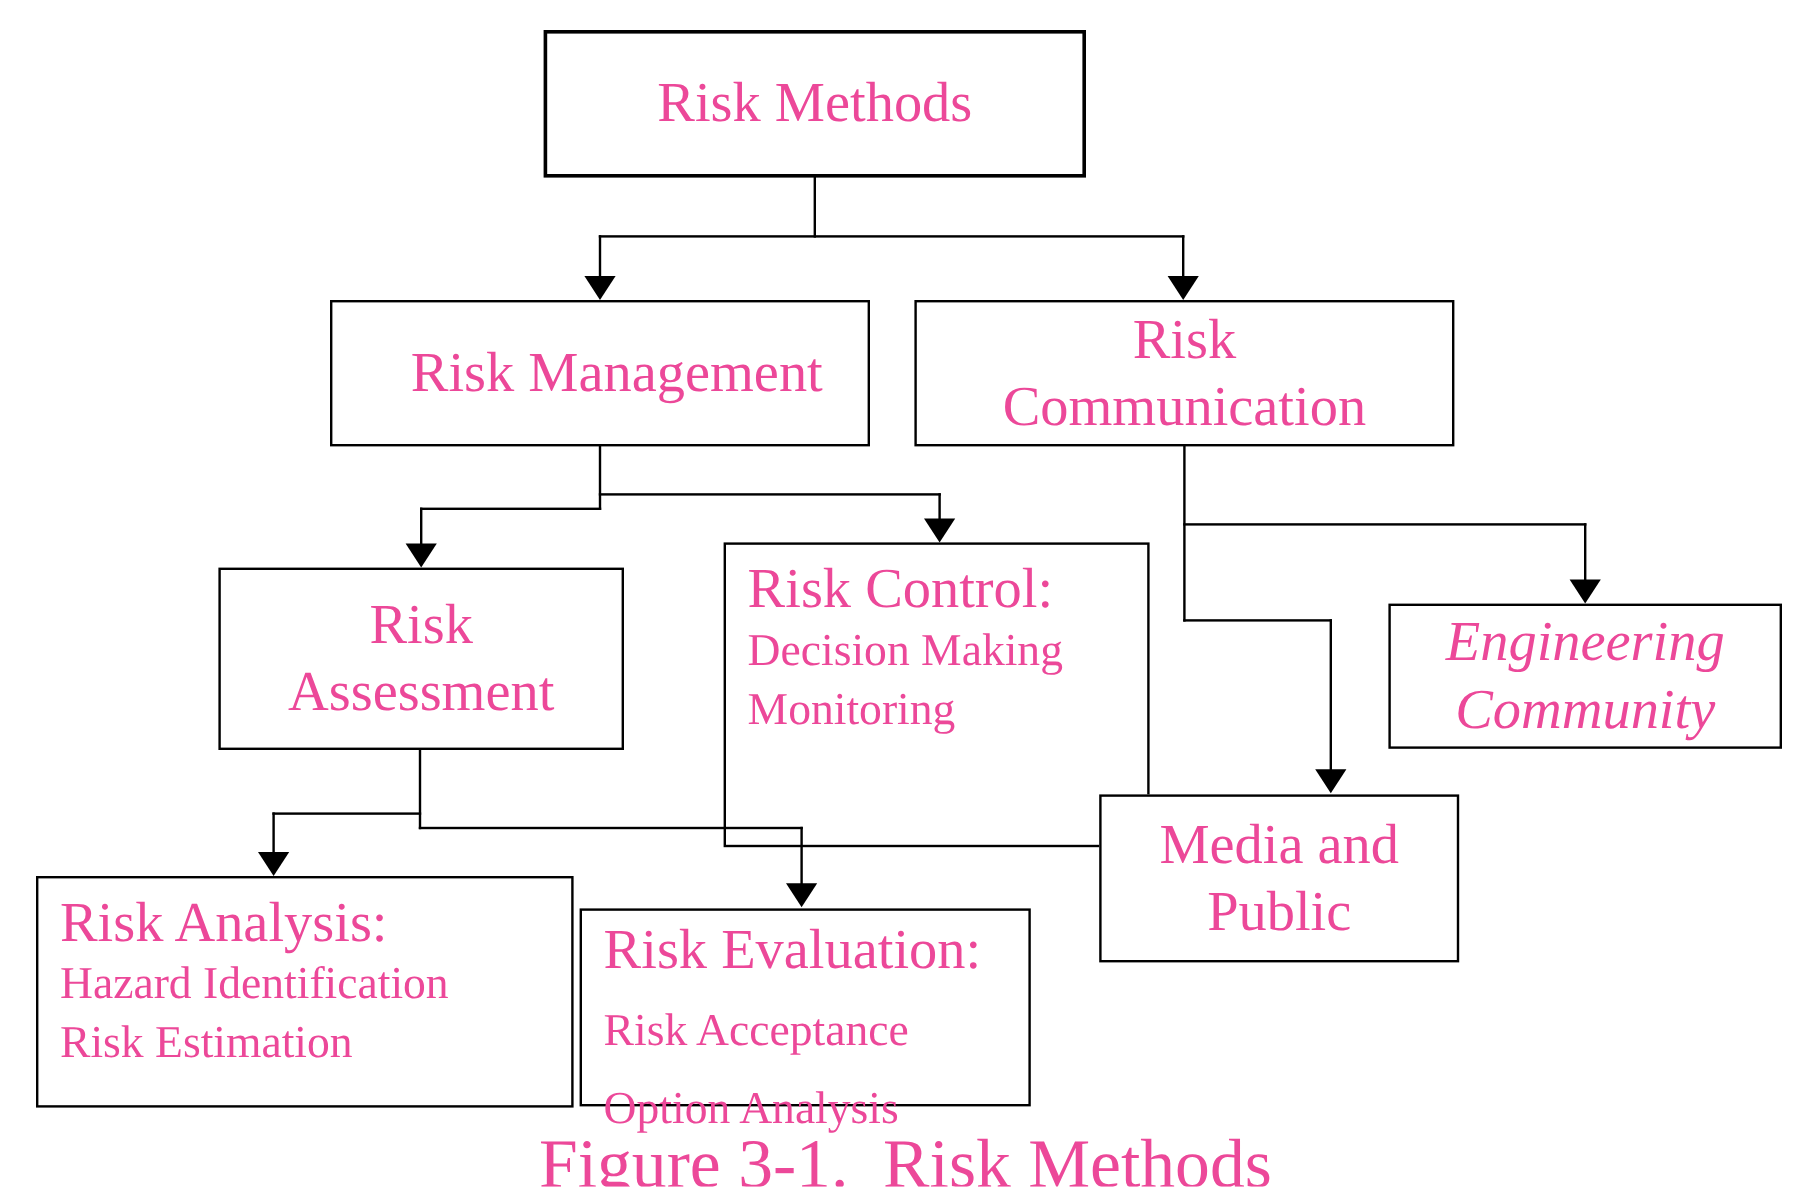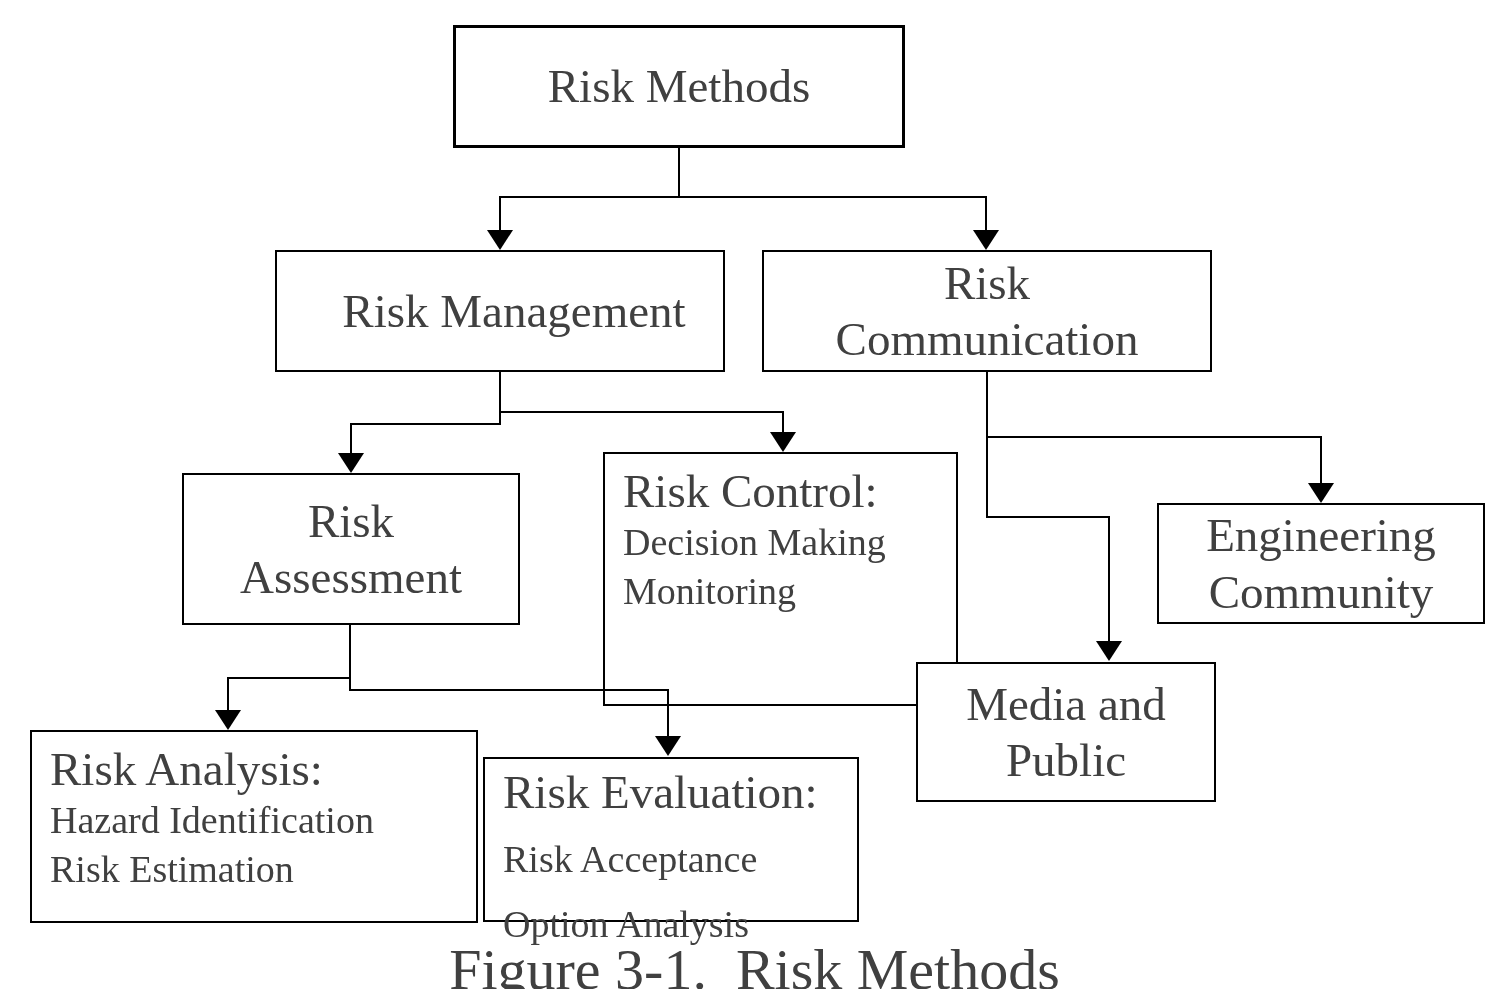--- a/index.html
+++ b/index.html
@@ -6,21 +6,21 @@
     margin: 0;
     padding: 0;
     background: #ffffff;
   }
   .canvas {
     position: relative;
     width: 1509px;
     height: 989px;
     background: #ffffff;
     font-family: "Liberation Serif", "DejaVu Serif", serif;
-    color: #404040;
+    color: #ec4899;
     overflow: hidden;
   }
   .node {
     position: absolute;
     background: #ffffff;
     border: 2px solid #000000;
     box-sizing: border-box;
     display: flex;
     flex-direction: column;
     align-items: center;
@@ -104,21 +104,21 @@
     <span class="item">Hazard Identification</span>
     <span class="item">Risk Estimation</span>
   </div>
 
   <div class="node listbox" style="left:483px; top:757px; width:376px; height:165px; padding-top:6px;gap:16px;">
     <span class="heading">Risk Evaluation:</span>
     <span class="item">Risk Acceptance</span>
     <span class="item">Option Analysis</span>
   </div>
 
-  <div class="node" style="left:1157px; top:503px; width:328px; height:121px;">
+  <div class="node" style="left:1157px; top:503px; width:328px; height:121px;font-style:italic;">
     <span class="lbl">Engineering</span>
     <span class="lbl">Community</span>
   </div>
 
   <div class="node" style="left:916px; top:662px; width:300px; height:140px;">
     <span class="lbl">Media and</span>
     <span class="lbl">Public</span>
   </div>
 
   <div class="line" style="left:678px; top:147px; width:2px; height:51px;"></div>

